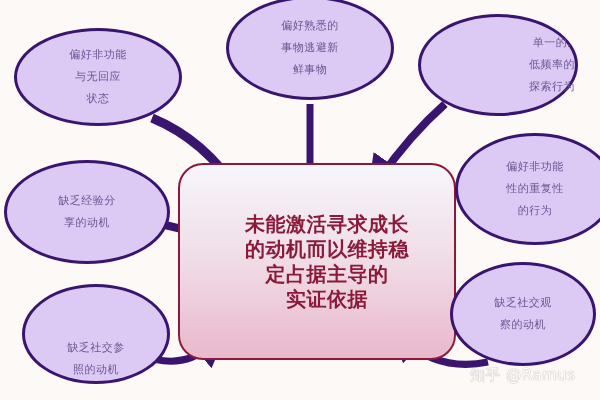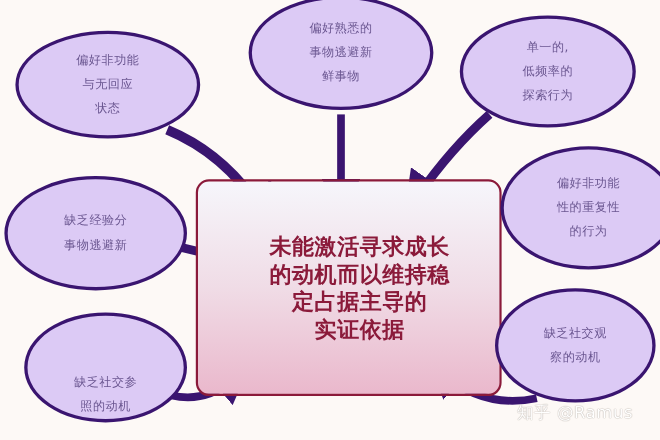--- a/index.html
+++ b/index.html
@@ -24,21 +24,21 @@
     font-size: 11px;
     line-height: 22px;
     white-space: pre-line;
     letter-spacing: 0.5px;
   }
   .center-box {
     position: absolute;
     left: 178px; top: 163px; width: 278px; height: 197px;
     box-sizing: border-box;
     border: 2.5px solid #8b1a3a;
-    border-radius: 12px;
+    border-radius: 25px;
     background: linear-gradient(to bottom, #f6f6fb 0%, #f0dce6 50%, #eab8cc 100%);
     display: flex; align-items: center; justify-content: center;
     text-align: center;
     padding-left: 20px;
   }
   .center-text {
     color: #8b1a3a;
     font-weight: bold;
     font-size: 20px;
     line-height: 25px;
@@ -91,29 +91,29 @@
 与无回应
 状态</div>
 </div>
 
 <div class="bubble" style="left:226px; top:-4px; width:168px; height:104px;">
   <div class="bubble-text">偏好熟悉的
 事物逃避新
 鲜事物</div>
 </div>
 
-<div class="bubble" style="left:418px; top:14px; width:160px; height:102px;">
+<div class="bubble" style="left:418px; top:14px; width:160px; height:102px;justify-content:flex-end;">
   <div class="bubble-text">单一的,
 低频率的
 探索行为</div>
 </div>
 
 <div class="bubble" style="left:4px; top:160px; width:166px; height:104px;">
   <div class="bubble-text">缺乏经验分
-事物逃避新</div>
+享的动机</div>
 </div>
 
 <div class="bubble" style="left:455px; top:133px; width:160px; height:112px;">
   <div class="bubble-text">偏好非功能
 性的重复性
 的行为</div>
 </div>
 
 <div class="bubble" style="left:22px; top:284px; width:148px; height:100px;align-items:flex-end;">
   <div class="bubble-text">缺乏社交参

